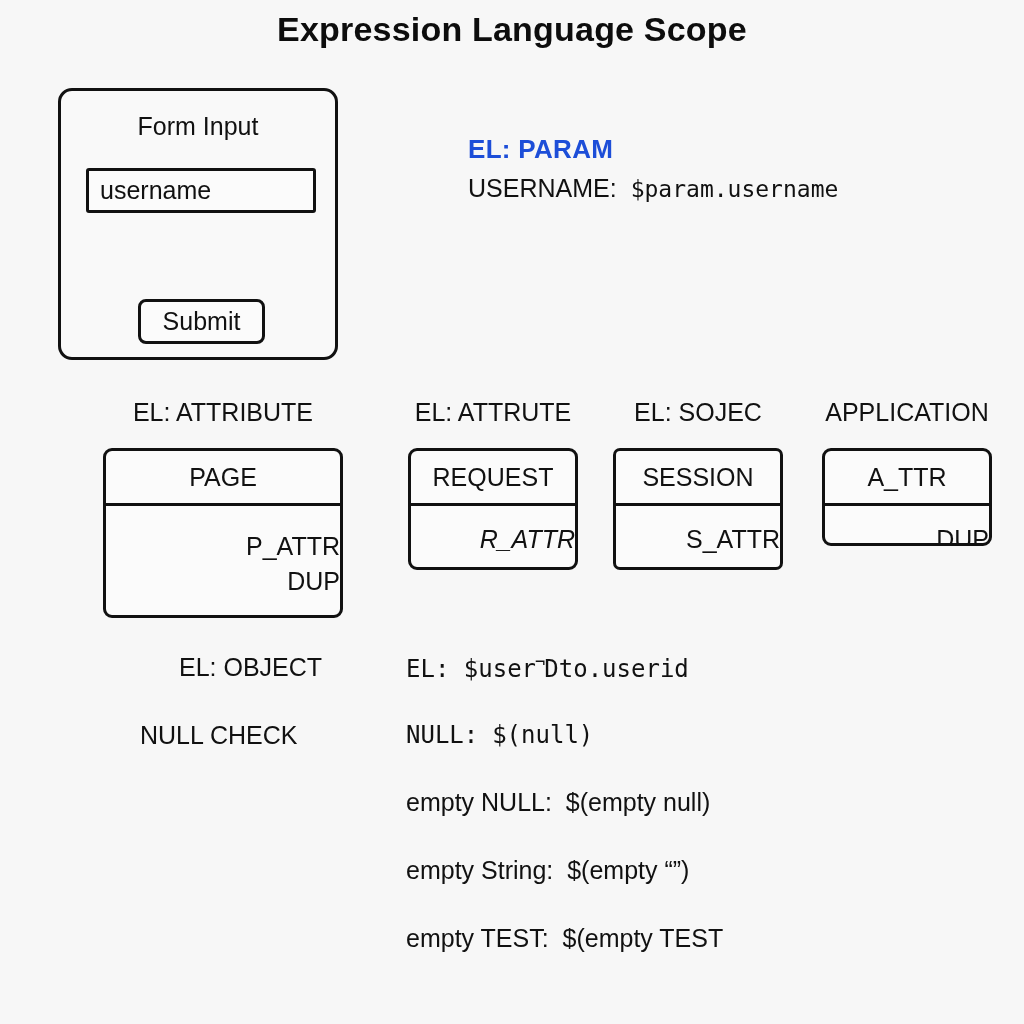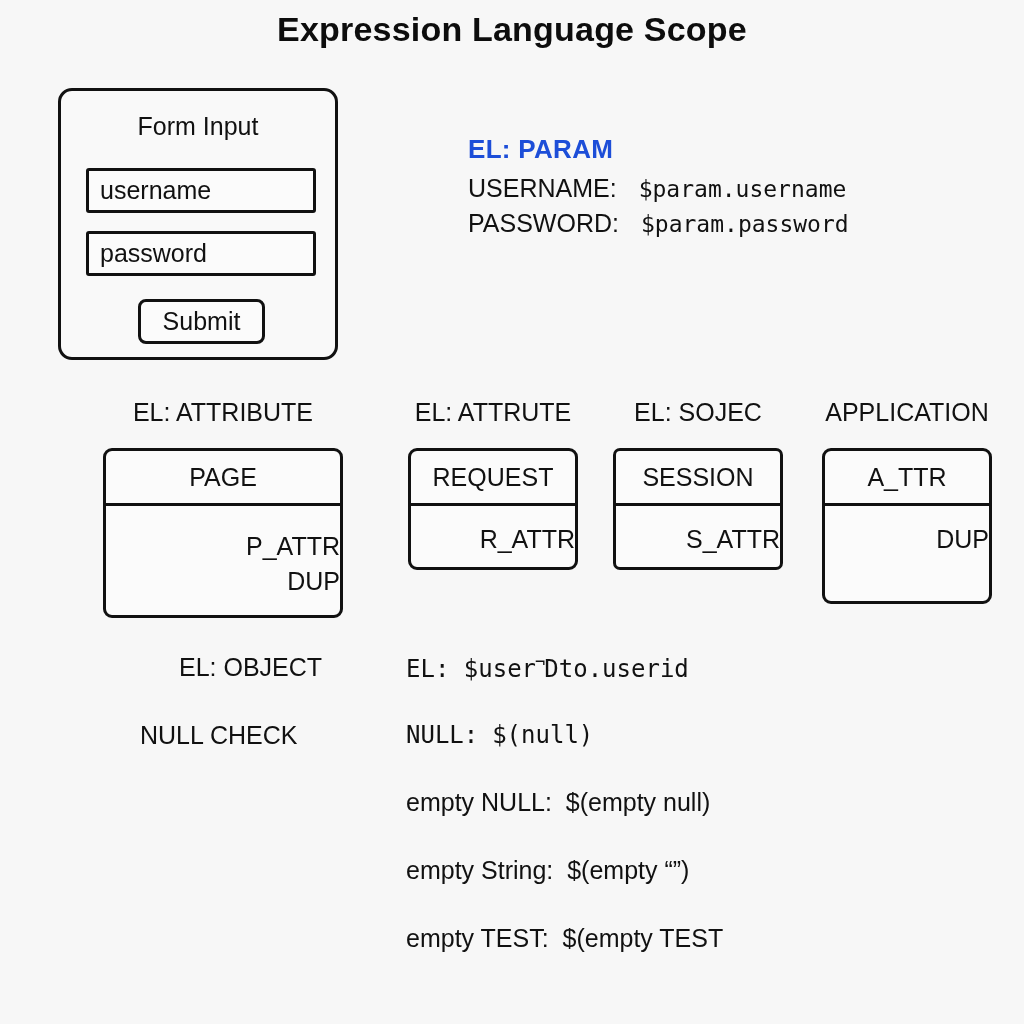--- a/index.html
+++ b/index.html
@@ -108,21 +108,21 @@
   .param-row {
     font-size: 25px;
     color: #111111;
     margin-bottom: 6px;
     white-space: nowrap;
   }
   .param-row .lbl { font-family: "Liberation Sans", sans-serif; }
   .param-row .expr {
     font-family: "DejaVu Sans Mono", monospace;
     font-size: 23px;
-    margin-left: 22px;
+    margin-left: 14px;
   }
 
   
   .scope-col { position: absolute; }
   .scope-head {
     position: absolute;
     top: 0;
     width: 100%;
     text-align: center;
     font-size: 25px;
@@ -160,28 +160,28 @@
   }
   .scope-cell .line { line-height: 1.38; }
 
   
   #col-page       { left: 103px; top: 398px; width: 240px; }
   #col-page .scope-box { height: 170px; }
   #col-page .scope-cell.bottom { height: 115px; }
 
   #col-request    { left: 408px; top: 398px; width: 170px; }
   #col-request .scope-box { height: 122px; }
-  #col-request .scope-cell.bottom { height: 67px; }
+  #col-request .scope-cell.bottom { height: 67px; font-style: italic; }
 
   #col-session    { left: 613px; top: 398px; width: 170px; }
   #col-session .scope-box { height: 122px; border-radius: 7px; }
   #col-session .scope-cell.bottom { height: 67px; }
 
   #col-application{ left: 822px; top: 398px; width: 170px; }
-  #col-application .scope-box { height: 156px; }
+  #col-application .scope-box { height: 98px; }
   #col-application .scope-cell.bottom { height: 67px; }
 
   
   .bl-label {
     position: absolute;
     left: 140px;
     font-size: 25px;
     color: #111111;
     white-space: nowrap;
   }
@@ -216,31 +216,27 @@
 </head>
 <body>
 
 <div id="canvas">
 
   <div class="title">Expression Language Scope</div>
 
   <div class="form-card">
     <div class="form-title">Form Input</div>
     <div class="field username" title="username">username</div>
-    <div class="field password" title="password">password</div>
     <div class="submit-btn">Submit</div>
   </div>
 
   <div class="param-block">
     <div class="param-title">EL: PARAM</div>
     <div class="param-row">
       <span class="lbl">USERNAME:</span><span class="expr">$param.username</span>
-    </div>
-    <div class="param-row">
-      <span class="lbl">PASSWORD:</span><span class="expr">$param.password</span>
     </div>
   </div>
 
   <div class="scope-col" id="col-page">
     <div class="scope-head">EL: ATTRIBUTE</div>
     <div class="scope-box">
       <div class="scope-cell top">PAGE</div>
       <div class="scope-cell bottom">
         <span class="line">P_ATTR</span>
         <span class="line">DUP</span>

